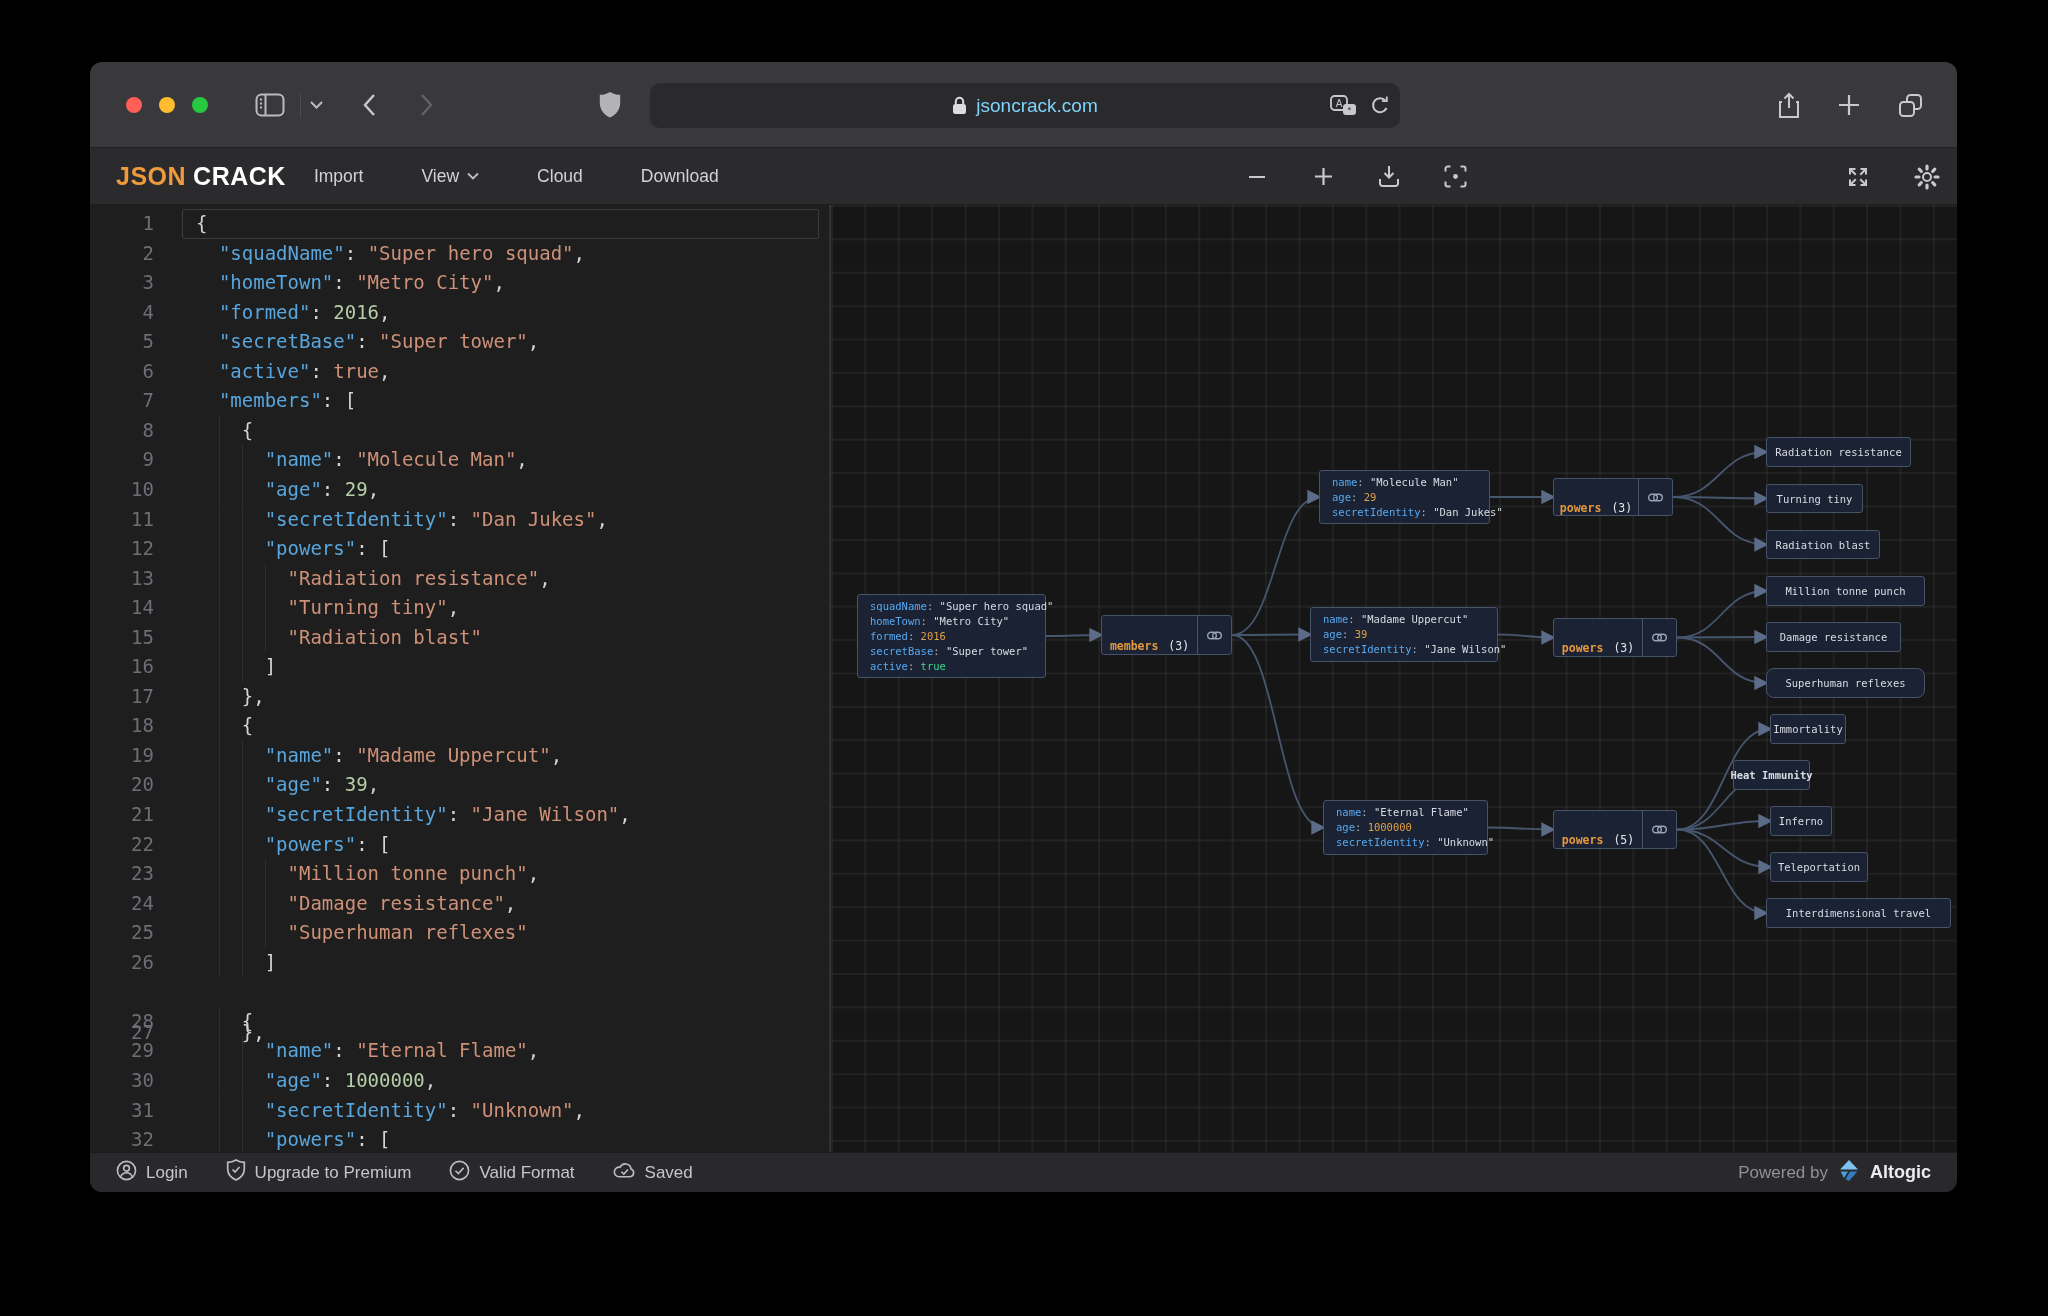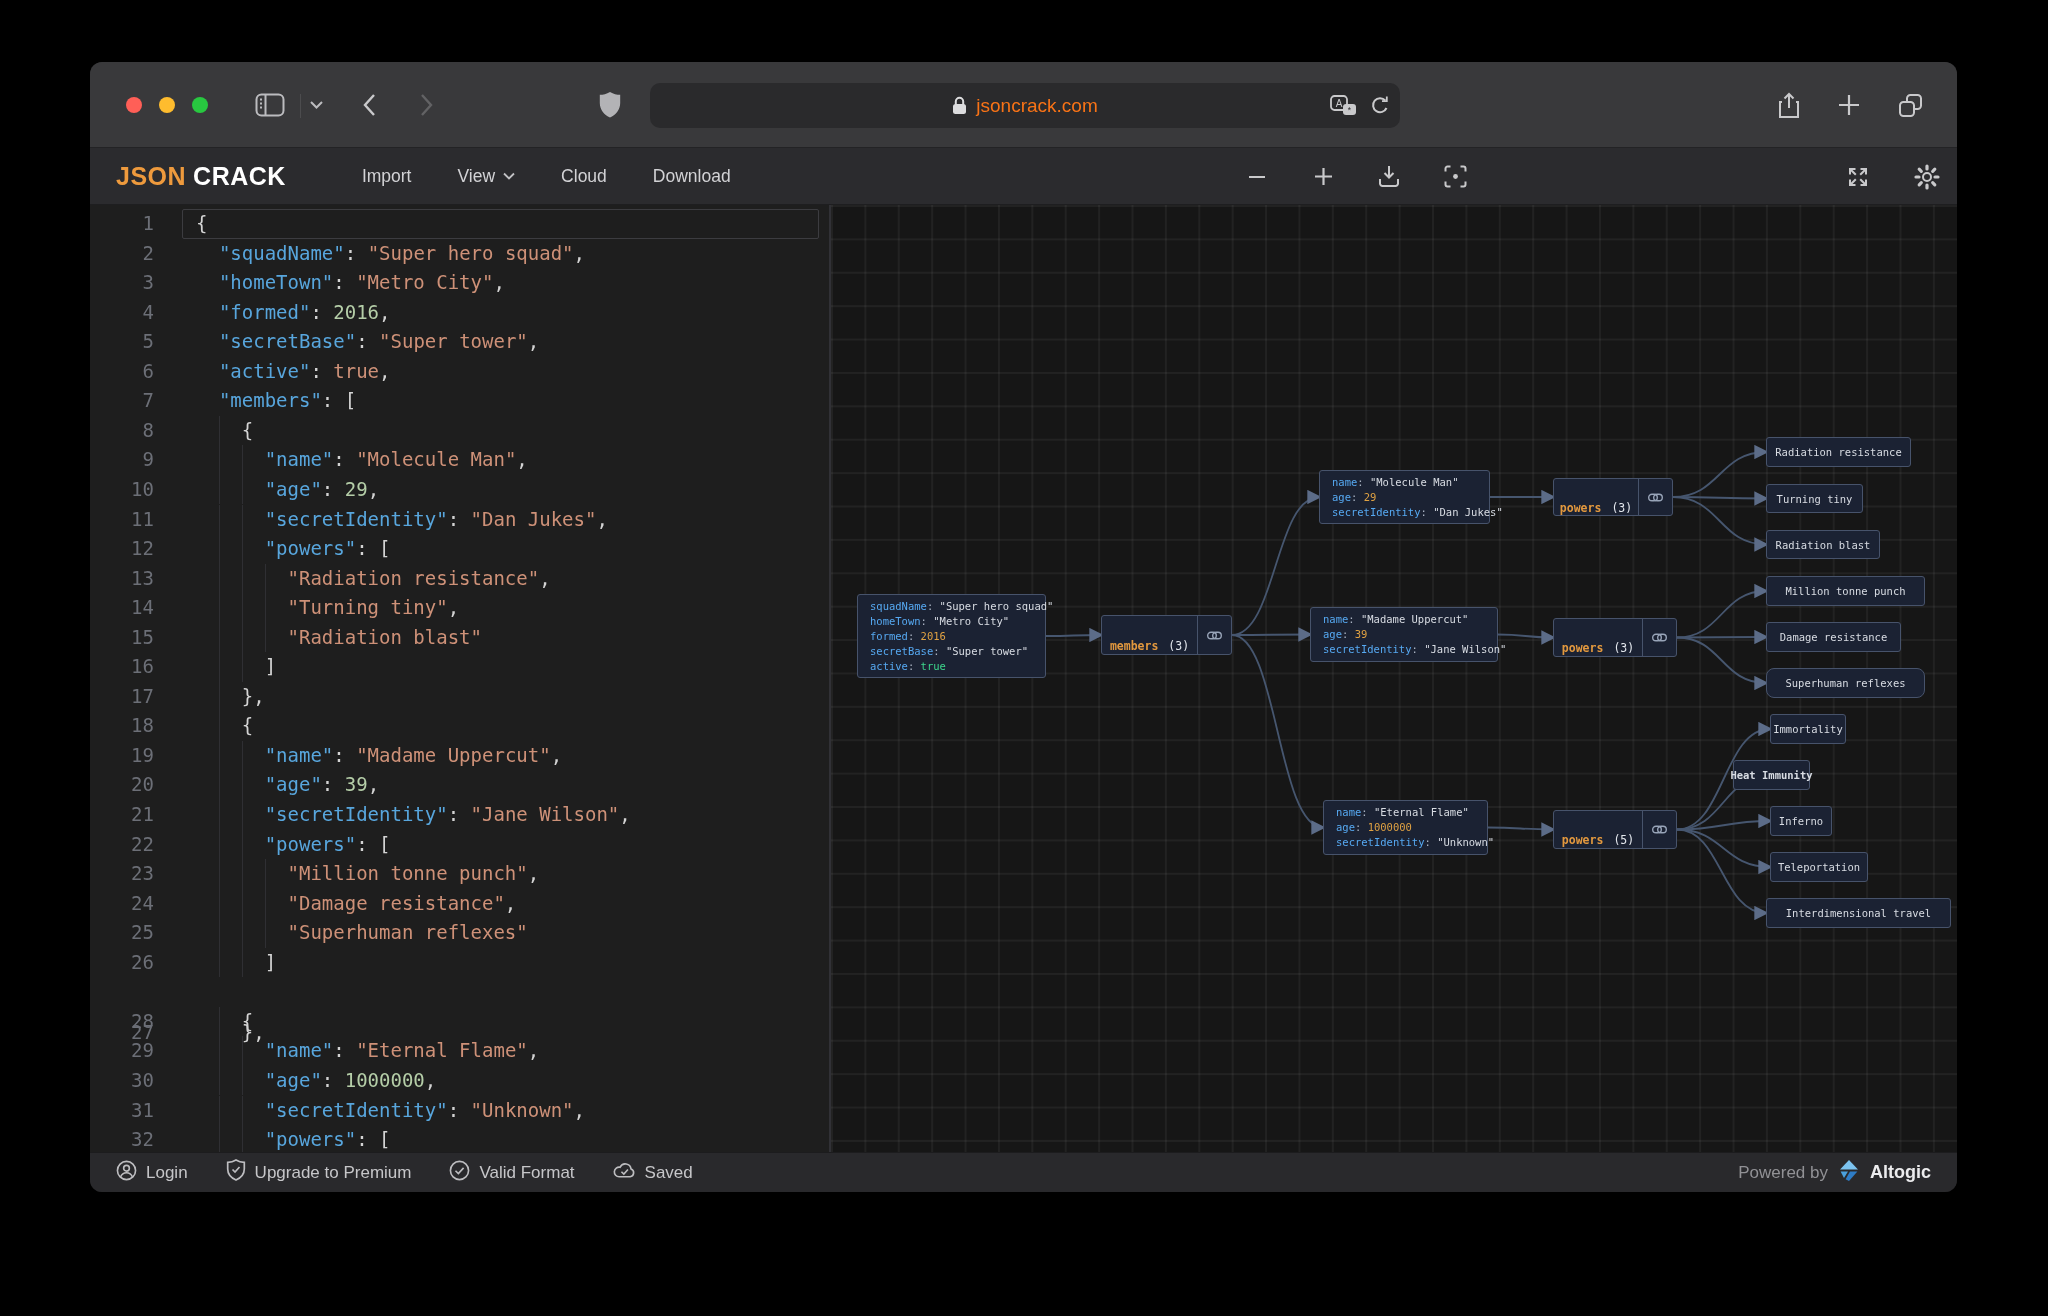--- a/index.html
+++ b/index.html
@@ -9,31 +9,31 @@
             background:#1e1e1e; border-radius:12px; overflow:hidden; }
 
   
   .chrome { position:absolute; left:0; top:0; width:100%; height:86px; background:#39393b;
             border-bottom:1px solid #232325; }
   .chrome svg { display:block; }
   .tl { position:absolute; top:35px; width:16px; height:16px; border-radius:50%; }
   .chrome-icon { position:absolute; top:0; height:86px; display:flex; align-items:center; justify-content:center; }
   .vdiv { position:absolute; top:32px; width:1px; height:24px; background:#4c4c4e; }
   .urlbar { position:absolute; left:560px; top:21px; width:750px; height:45px; background:#2a2a2c;
-            border-radius:10px; display:flex; align-items:center; justify-content:center; color:#f97316;
+            border-radius:10px; display:flex; align-items:center; justify-content:center; color:#7dd3fc;
             font-size:19px; }
   .urlbar .lock { margin-right:9px; }
   .url-right { position:absolute; right:10px; top:0; height:45px; display:flex; align-items:center; gap:12px; }
 
   
   .appbar { position:absolute; left:0; top:86px; width:100%; height:57px; background:#2b2b2e;
             display:flex; align-items:center; border-bottom:1px solid #1e1e20; }
   .logo { margin-left:26px; font-size:25px; font-weight:bold; letter-spacing:.5px; display:flex; gap:7px; }
   .logo .lj { color:#ee9a3d; } .logo .lc { color:#ffffff; }
-  .menu { display:flex; margin-left:76px; gap:46px; }
+  .menu { display:flex; margin-left:28px; gap:58px; }
   .menu-item { color:#d2d2d5; font-size:17.5px; display:flex; align-items:center; gap:8px; cursor:default; }
   .abi { position:absolute; top:0; height:57px; display:flex; align-items:center; justify-content:center; }
   .searchbox { position:absolute; left:1406px; top:8.5px; width:319px; height:40px; background:#202023;
                border:1px solid #3a3a3e; border-radius:5px; display:flex; align-items:center; padding:0 12px; gap:10px; }
   .searchbox input { background:transparent; border:none; outline:none; color:#c9c9cc; font-size:16.5px; width:100%;
                      font-family:"Liberation Sans",sans-serif; }
   .searchbox input::placeholder { color:#6e6e74; }
 
   
   .editor { position:absolute; left:0; top:143px; width:741px; height:947px; background:#1e1e1e;

